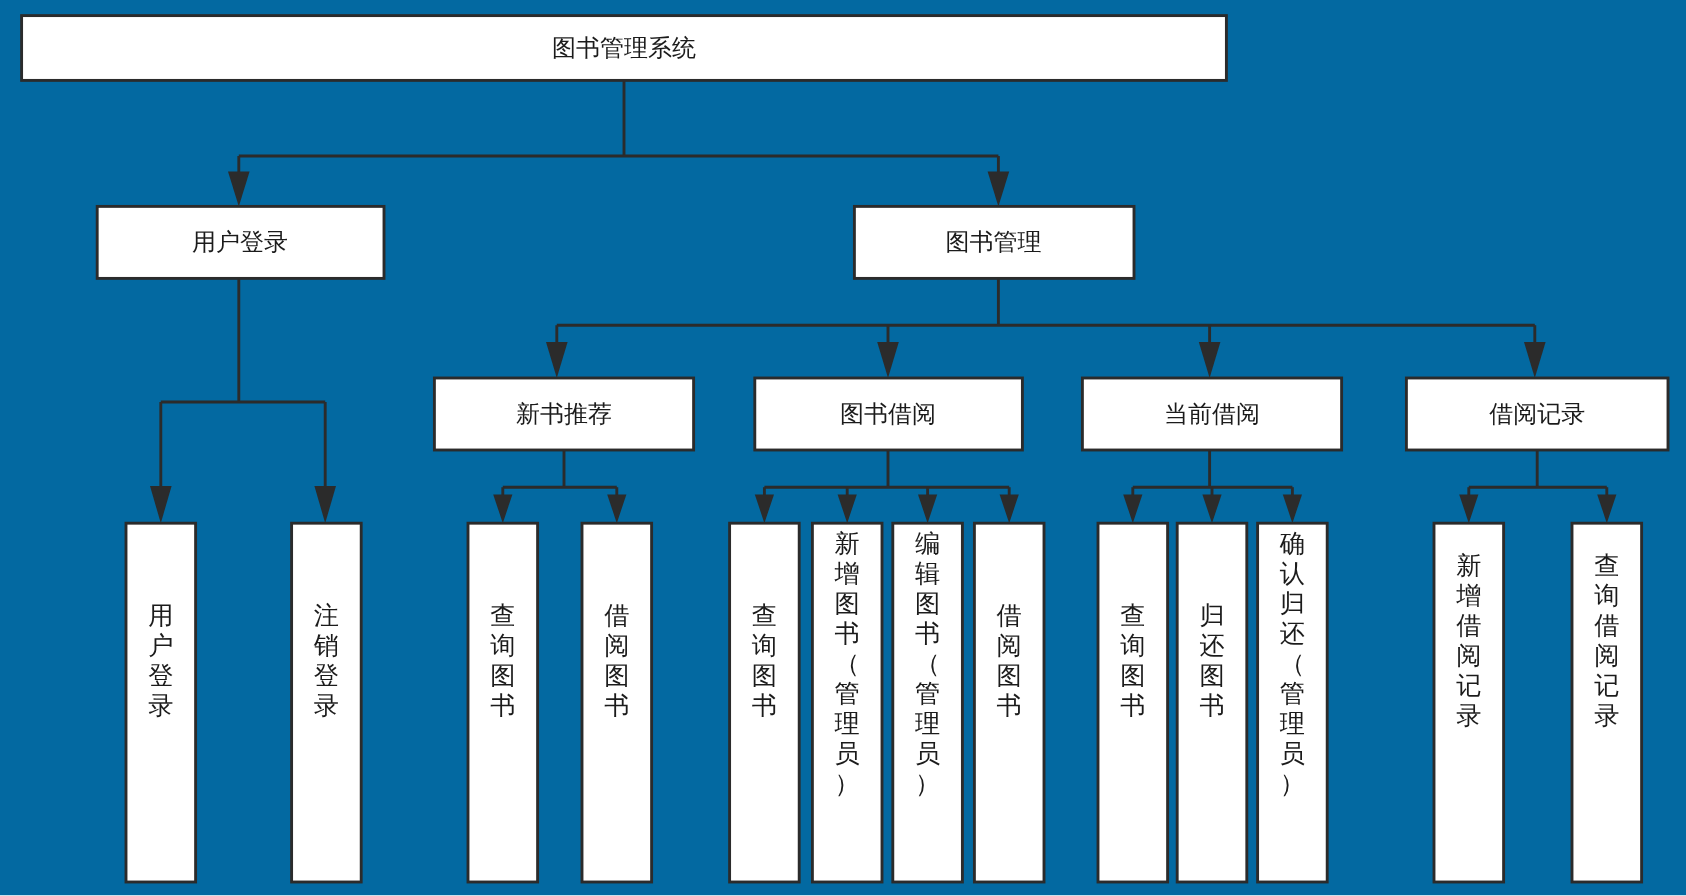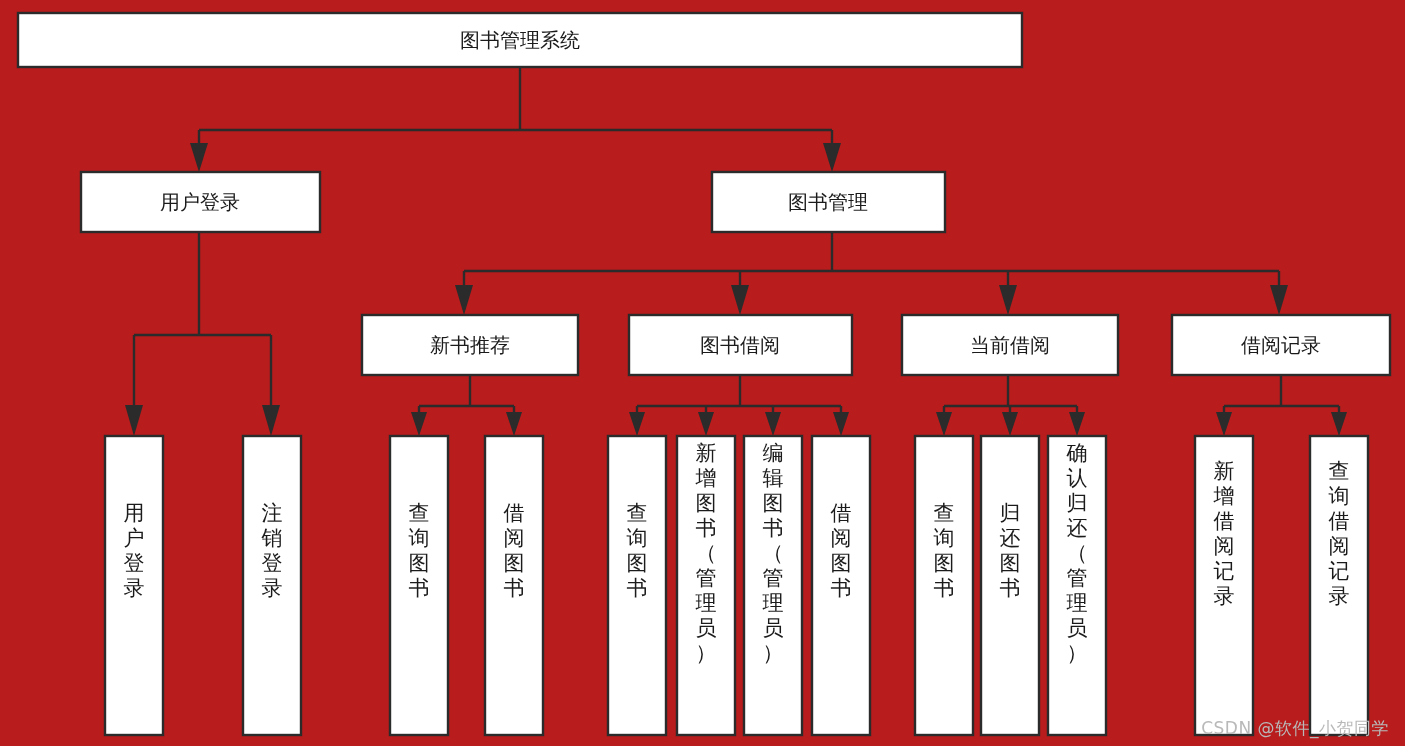--- a/index.html
+++ b/index.html
@@ -10,21 +10,21 @@
   body {
     width: 1405px;
     height: 747px;
     font-family: "DejaVu Sans", "Liberation Sans", sans-serif;
     overflow: hidden;
   }
   #diagram-root {
     position: relative;
     width: 1405px;
     height: 746px;
-    background: #b91c1c;
+    background: #0369a1;
   }
   svg#flow {
     position: absolute;
     top: 0;
     left: 0;
     width: 1405px;
     height: 747px;
   }
   .node-box {
     fill: #ffffff;
@@ -212,14 +212,13 @@
     <g>
       <rect class="node-box" x="1195" y="436" width="58" height="299"></rect>
       <text class="node-label-v" x="1224" y="478"><tspan x="1224" dy="0">新</tspan><tspan x="1224" dy="25">增</tspan><tspan x="1224" dy="25">借</tspan><tspan x="1224" dy="25">阅</tspan><tspan x="1224" dy="25">记</tspan><tspan x="1224" dy="25">录</tspan></text>
     </g>
     <g>
       <rect class="node-box" x="1310" y="436" width="58" height="299"></rect>
       <text class="node-label-v" x="1339" y="478"><tspan x="1339" dy="0">查</tspan><tspan x="1339" dy="25">询</tspan><tspan x="1339" dy="25">借</tspan><tspan x="1339" dy="25">阅</tspan><tspan x="1339" dy="25">记</tspan><tspan x="1339" dy="25">录</tspan></text>
     </g>
   </svg>
 
-  <div class="watermark">CSDN @软件_小贺同学</div>
 </div>
 
 </body></html>

